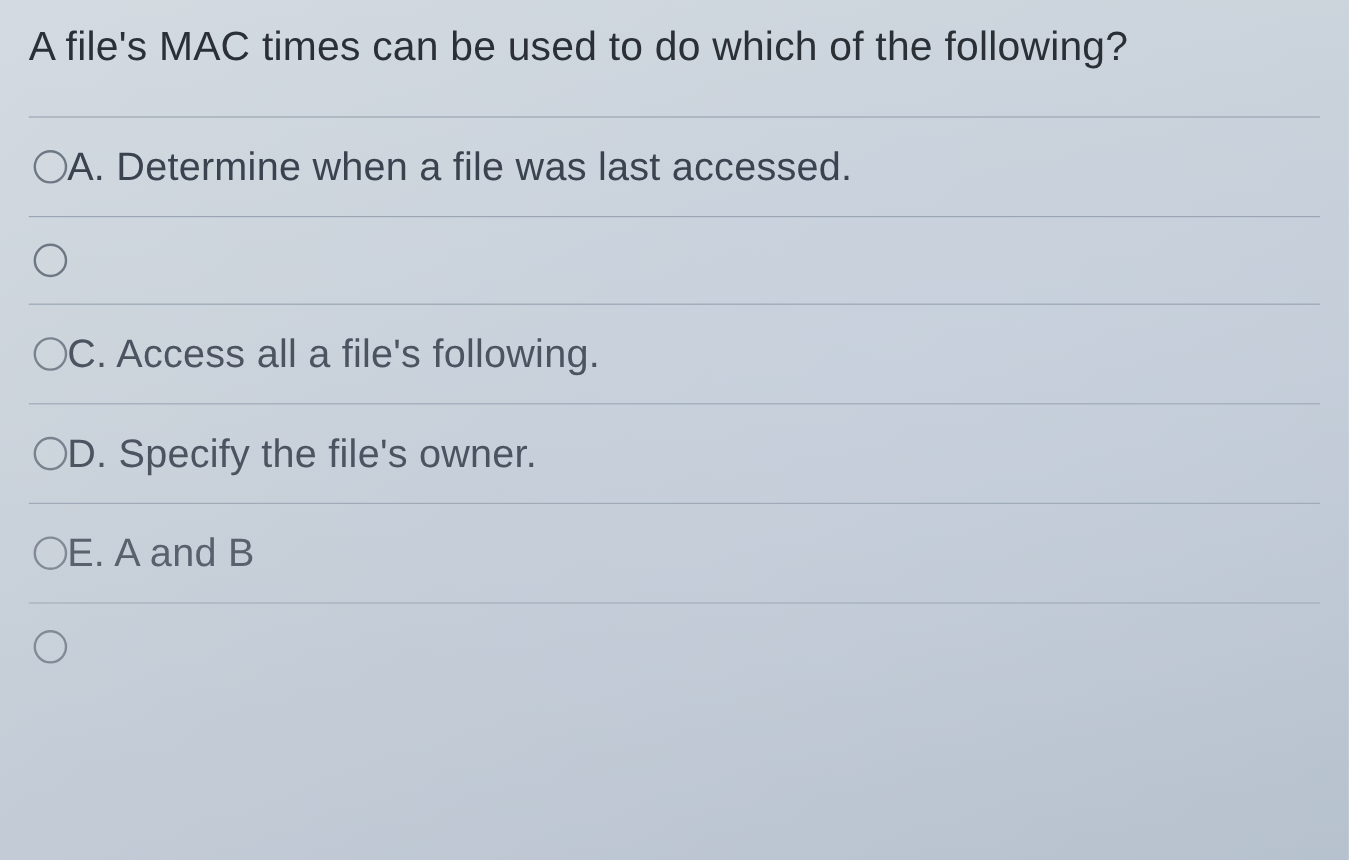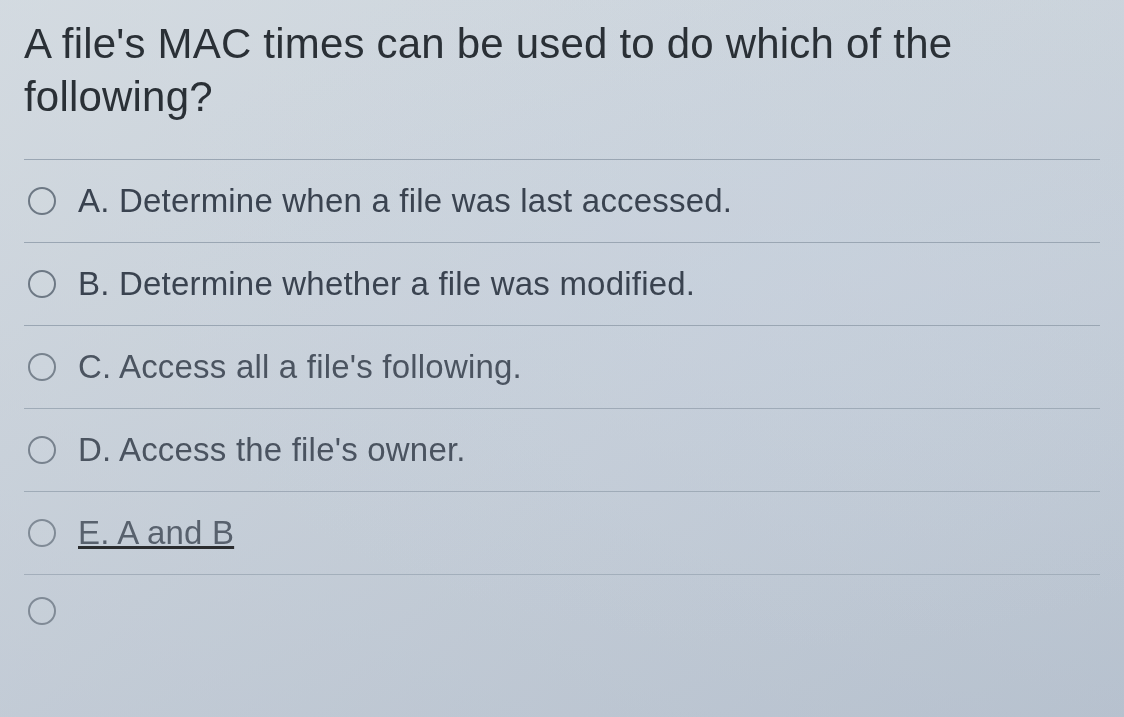--- a/index.html
+++ b/index.html
@@ -21,36 +21,35 @@
       inset: 0;
       background: radial-gradient(ellipse at 70% 40%, rgba(200,210,225,0.4), transparent 60%),
                   linear-gradient(180deg, rgba(210,218,225,0.6) 0%, rgba(185,195,210,0.4) 100%);
       pointer-events: none;
     }
     .question-container {
       position: relative;
       padding: 18px 24px 0 24px;
     }
     .question-text {
-      font-size: 42px;
+      font-size: 34px;
       color: #2a3036;
       font-weight: 400;
       letter-spacing: 0.2px;
       margin-bottom: 36px;
       line-height: 1.25;
     }
     .options {
       border-top: 1px solid #9aa6b3;
     }
     .option-row {
       display: flex;
       align-items: center;
       padding: 22px 6px 22px 4px;
       border-bottom: 1px solid #9aa6b3;
-      gap: 22px;
     }
     .option-row:last-child {
       border-bottom: none;
       padding-bottom: 10px;
     }
     .radio-circle {
       width: 28px;
       height: 28px;
       border: 2.5px solid #6d7884;
       border-radius: 50%;
@@ -61,49 +60,47 @@
       font-size: 33px;
       color: #3a4350;
       font-weight: 400;
       letter-spacing: 0.2px;
     }
     .faded {
       opacity: 0.88;
     }
     .more-faded {
       opacity: 0.78;
-      text-decoration: underline;
     }
   </style>
 </head>
 <body>
 
 <div class="question-container">
   <div class="question-text">A file's MAC times can be used to do which of the following?</div>
 
   <div class="options">
 
     <div class="option-row">
       <div class="radio-circle"></div>
       <div class="option-label">A. Determine when a file was last accessed.</div>
     </div>
 
     <div class="option-row">
       <div class="radio-circle"></div>
-      <div class="option-label">B. Determine whether a file was modified.</div>
     </div>
 
     <div class="option-row faded">
       <div class="radio-circle"></div>
       <div class="option-label">C. Access all a file's following.</div>
     </div>
 
     <div class="option-row faded">
       <div class="radio-circle"></div>
-      <div class="option-label">D. Access the file's owner.</div>
+      <div class="option-label">D. Specify the file's owner.</div>
     </div>
 
     <div class="option-row more-faded">
       <div class="radio-circle"></div>
       <div class="option-label">E. A and B</div>
     </div>
 
     <div class="option-row more-faded">
       <div class="radio-circle"></div>
     </div>

